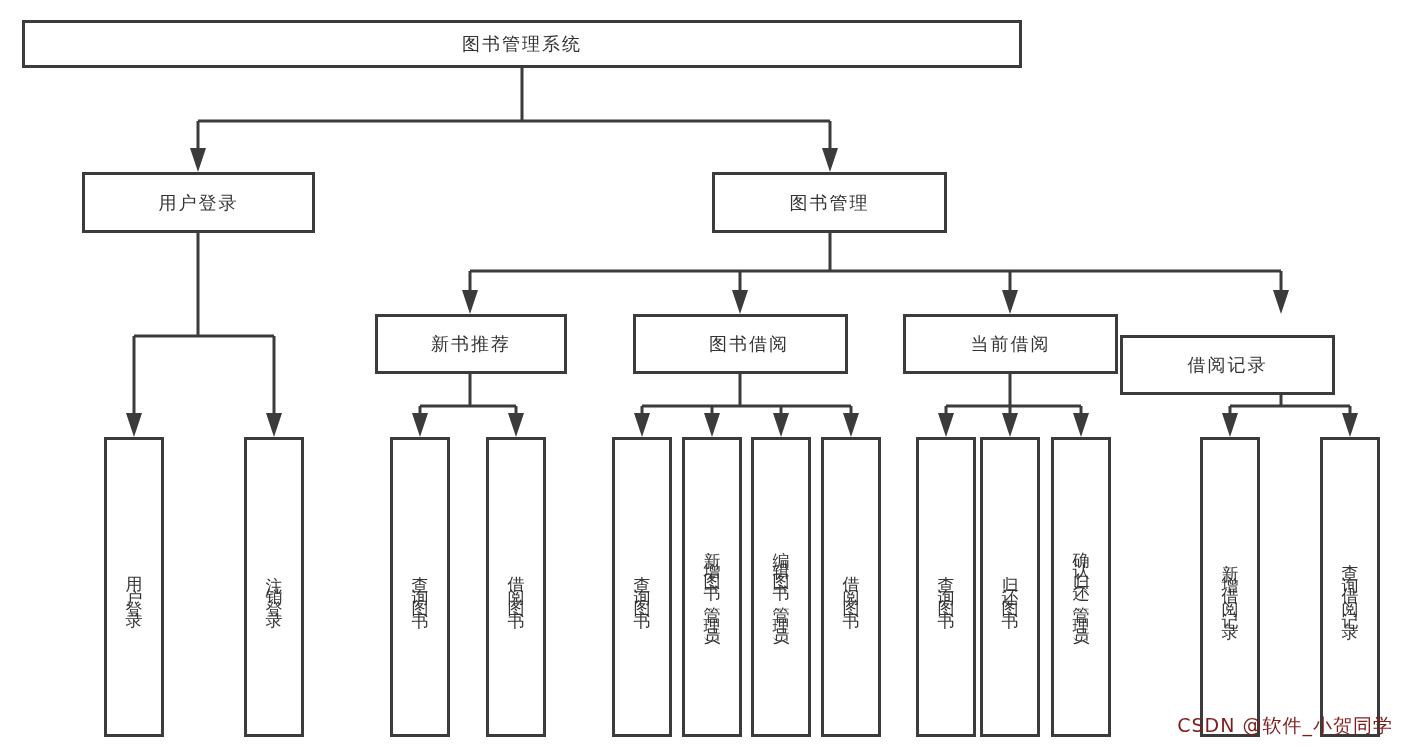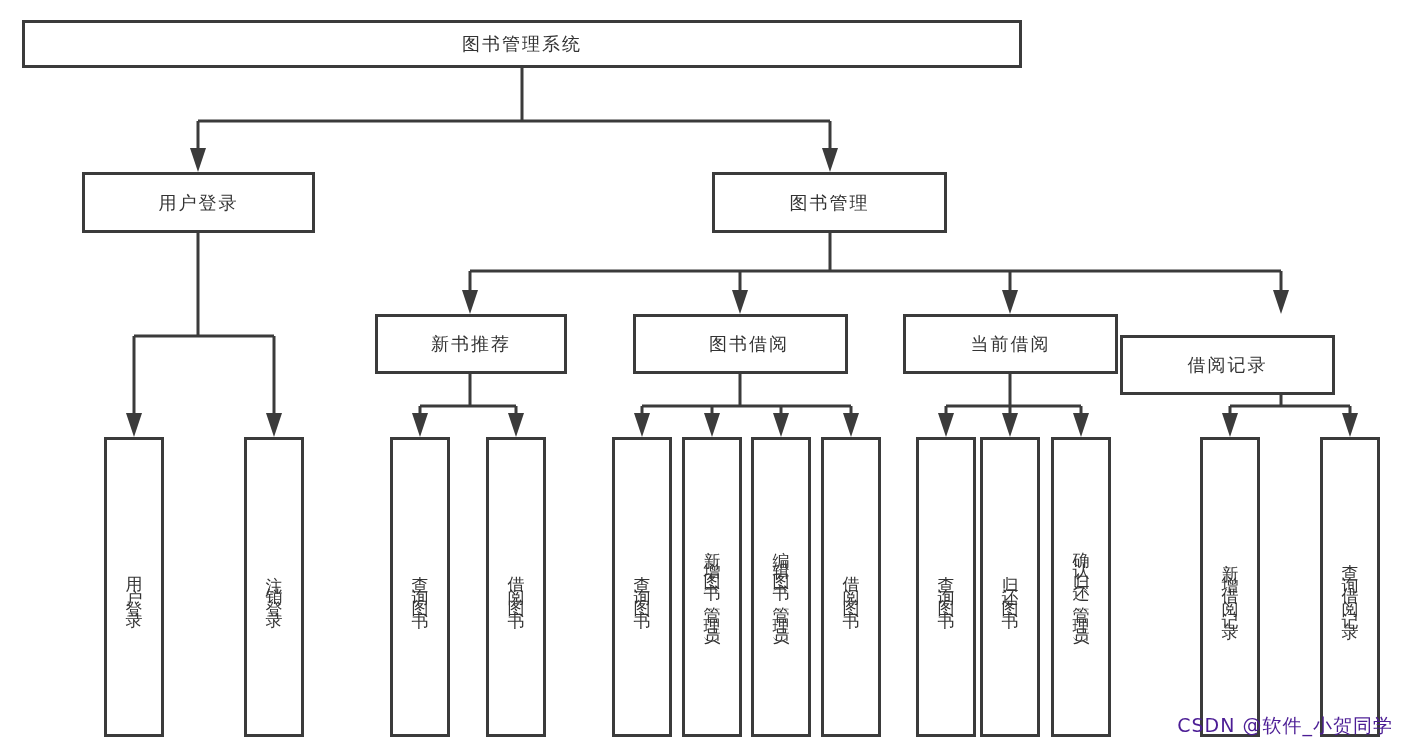--- a/index.html
+++ b/index.html
@@ -39,21 +39,21 @@
     letter-spacing: 12px;
     line-height: 1;
     color: #333333;
   }
   .leaf .vtext.long { letter-spacing: 11px; }
   #watermark {
     position: absolute;
     right: 12px;
     bottom: 8px;
     font-size: 19px;
-    color: #4c1d95;
+    color: #7f1d1d;
     letter-spacing: 1px;
     z-index: 2;
     white-space: nowrap;
   }
   svg path { stroke: #3b3b3b; stroke-width: 3; fill: none; }
   svg line { stroke: #3b3b3b; stroke-width: 3; }
   svg polygon { fill: #3b3b3b; stroke: none; }
 </style>
 </head>
 <body>

